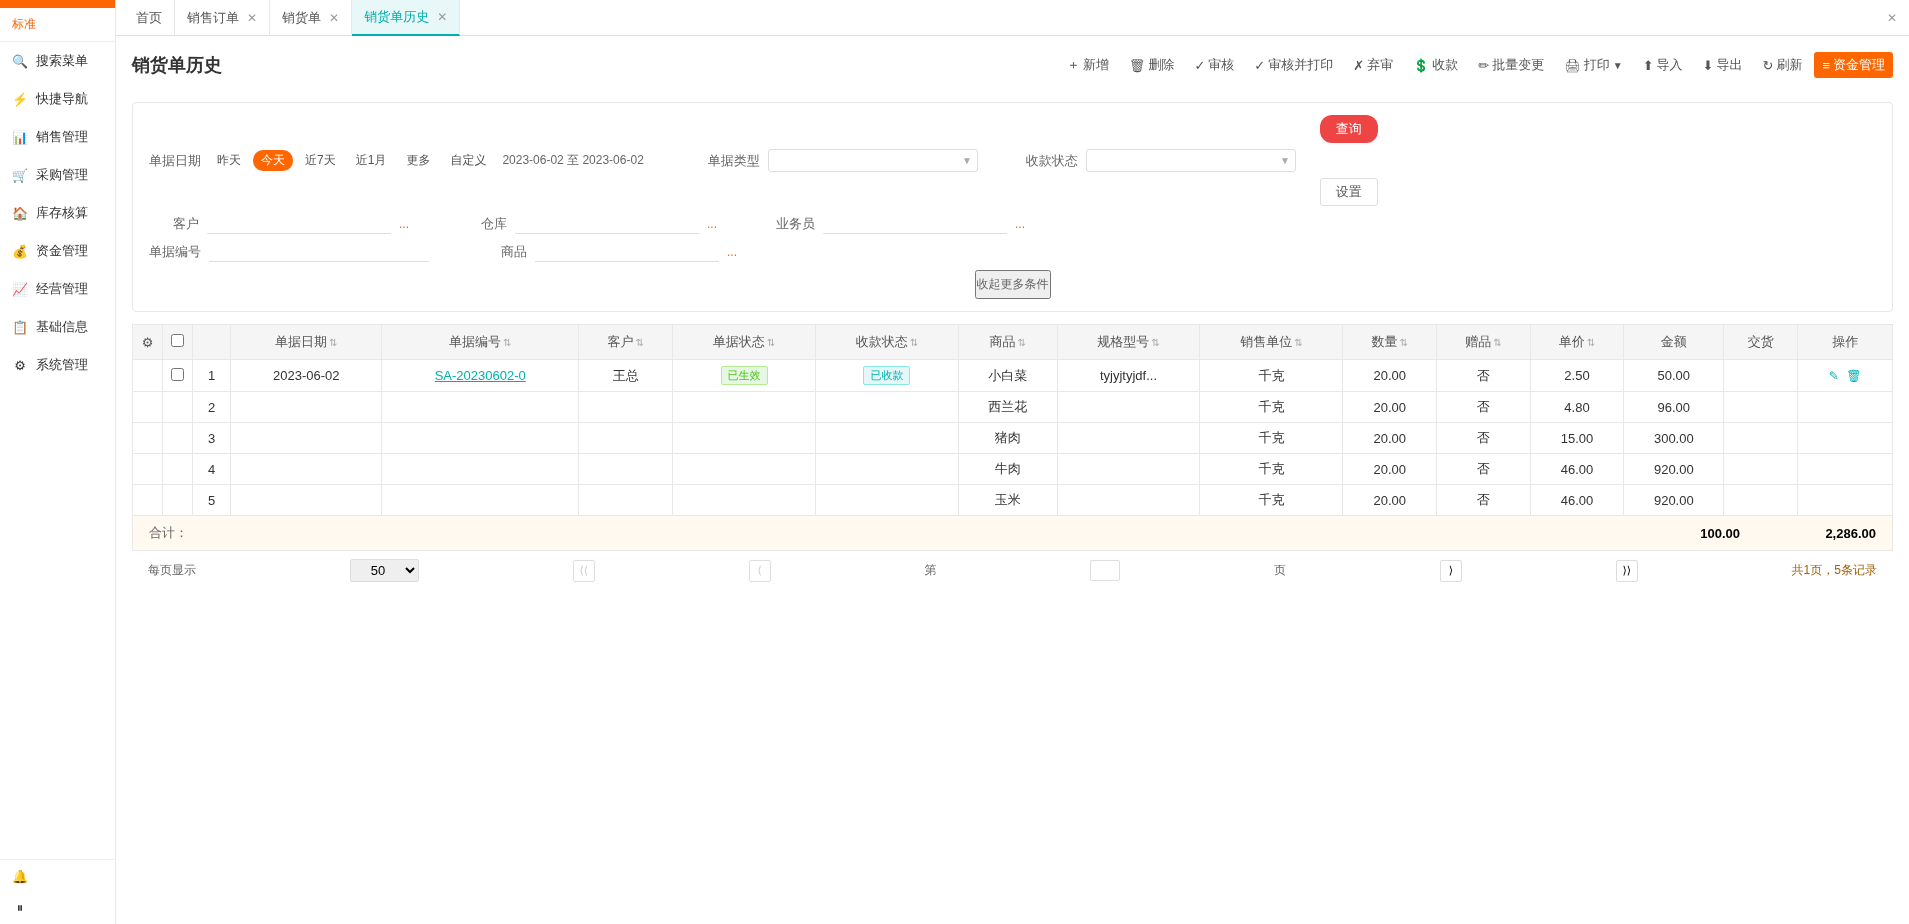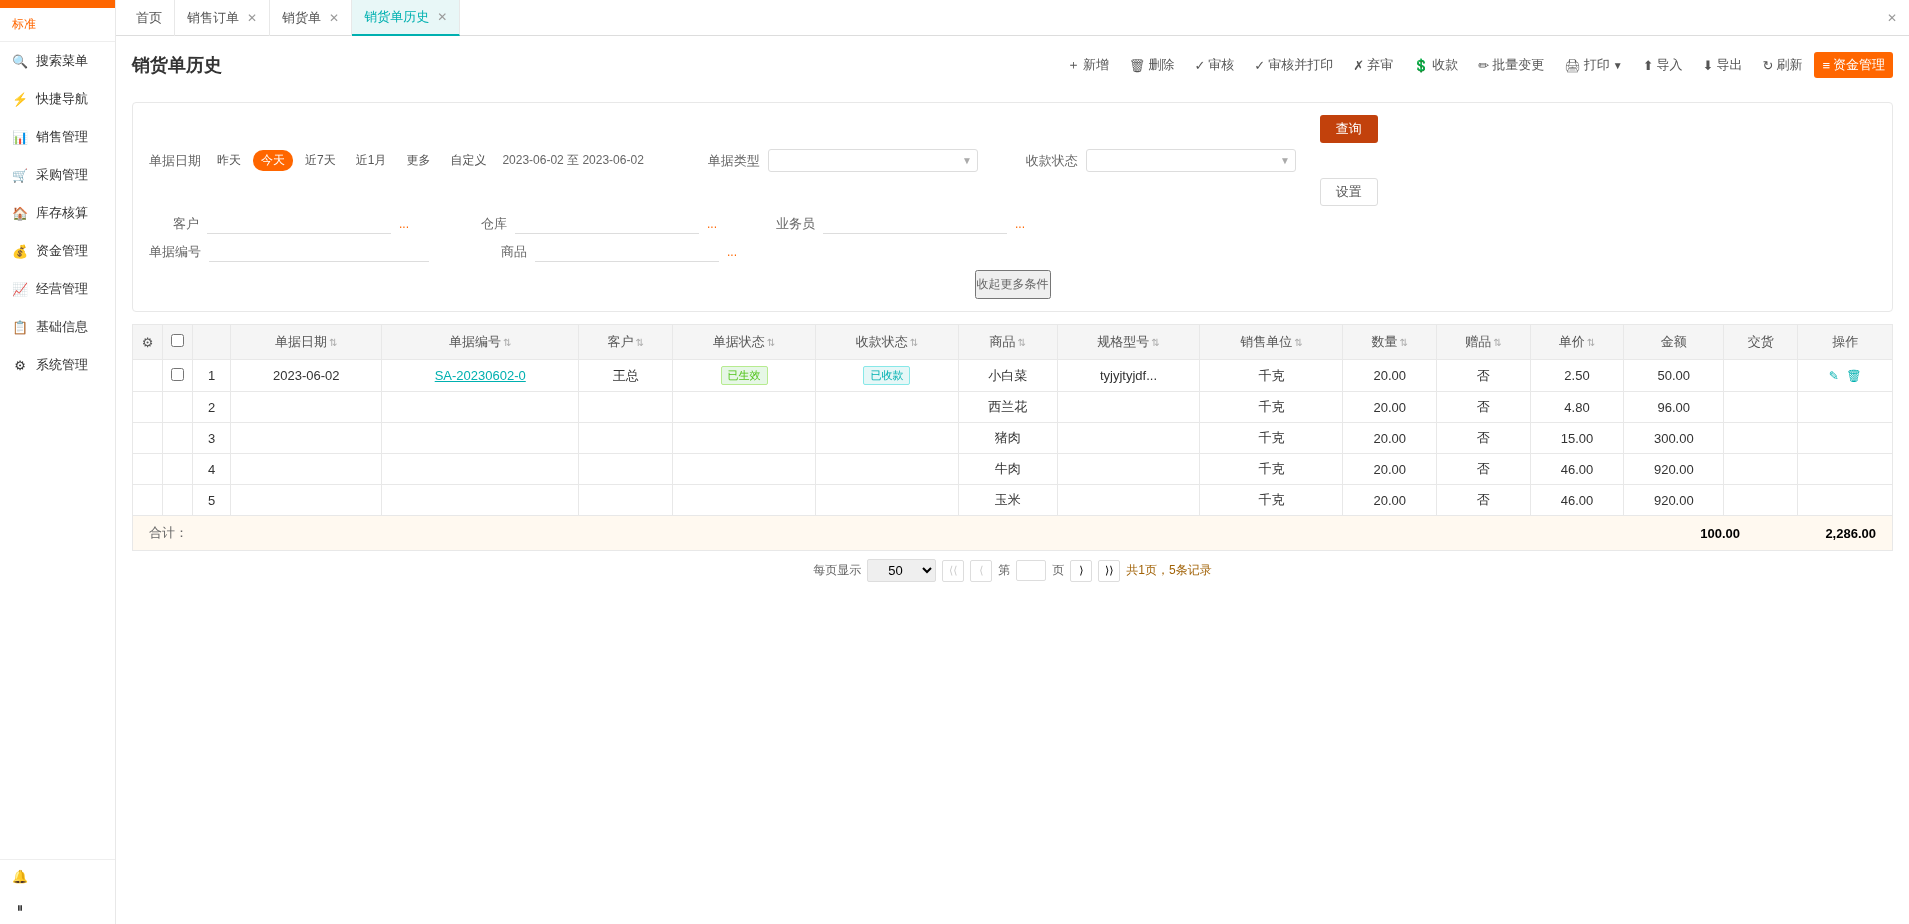--- a/index.html
+++ b/index.html
@@ -47,21 +47,21 @@
     .date-tab { padding: 2px 8px; font-size: 12px; color: #555; cursor: pointer; border-radius: 2px; }
     .date-tab.active { background: #ff6600; color: #fff; border-radius: 10px; }
     .date-range { color: #666; font-size: 12px; }
     .filter-select-wrapper { position: relative; display: inline-flex; align-items: center; }
     .filter-select-input { border: 1px solid #ddd; padding: 3px 24px 3px 8px; border-radius: 3px; min-width: 160px; background: #fff; font-size: 13px; }
     .select-arrow { position: absolute; right: 6px; color: #aaa; font-size: 10px; }
     .filter-more-btn { color: #666; font-size: 12px; cursor: pointer; margin: 0 auto; display: block; text-align: center; padding: 4px 0; }
     .dots-btn { color: #ff6600; font-size: 12px; cursor: pointer; border: none; background: none; }
 
     
-    .query-btn { background: #c2410c; color: #fff; border: none; border-radius: 3px; padding: 5px 16px; cursor: pointer; font-size: 13px; }
+    .query-btn { background: #ef4444; color: #fff; border: none; border-radius: 12px; padding: 5px 16px; cursor: pointer; font-size: 13px; }
     .set-btn { background: #fff; color: #555; border: 1px solid #ddd; border-radius: 3px; padding: 4px 12px; cursor: pointer; font-size: 13px; margin-top: 31px; }
 
     
     .data-table { width: 100%; border-collapse: collapse; font-size: 12px; }
     .data-table th { background: #f5f5f5; color: #555; padding: 8px 6px; border: 1px solid #e8e8e8; text-align: center; white-space: nowrap; font-weight: normal; }
     .data-table td { padding: 6px 6px; border: 1px solid #e8e8e8; text-align: center; color: #333; }
     .data-table .settings-col { width: 30px; }
     .data-table .checkbox-col { width: 30px; }
     .sort-icon { color: #aaa; font-size: 10px; }
     .status-badge { display: inline-block; padding: 1px 6px; border-radius: 2px; font-size: 11px; }
@@ -71,21 +71,21 @@
     .col-sort { display: flex; align-items: center; justify-content: center; gap: 2px; cursor: pointer; }
 
     
     .table-footer { background: #fff9f0; border: 1px solid #e8e8e8; border-top: none; padding: 8px 16px; display: flex; align-items: center; gap: 40px; }
     .footer-label { color: #666; font-size: 13px; min-width: 60px; }
     .footer-values { display: flex; gap: 16px; margin-left: auto; align-items: center; }
     .footer-qty { min-width: 120px; text-align: right; font-weight: bold; }
     .footer-amount { min-width: 120px; text-align: right; font-weight: bold; }
 
     
-    .pagination { display: flex; align-items: center; justify-content: center; padding: 8px 16px; gap: 6px; }
+    .pagination { display: flex; align-items: center; justify-content: space-between; padding: 8px 16px; gap: 6px; }
     .pagination-label { color: #666; font-size: 12px; }
     .pagination-select { border: 1px solid #ddd; padding: 2px 16px; border-radius: 2px; }
     .pagination-btn { width: 22px; height: 22px; border: 1px solid #ddd; background: #fff; cursor: pointer; display: inline-flex; align-items: center; justify-content: center; font-size: 11px; border-radius: 2px; }
     .pagination-btn:disabled { color: #ccc; cursor: not-allowed; }
     .page-input { width: 30px; border: 1px solid #ddd; text-align: center; padding: 2px; border-radius: 2px; }
     .page-info { color: #a16207; font-size: 12px; }
     .filter-actions { display: flex; flex-direction: column; gap: 4px; align-self: flex-start; margin-left: 8px; }
   </style>
 </head>
 <body>

